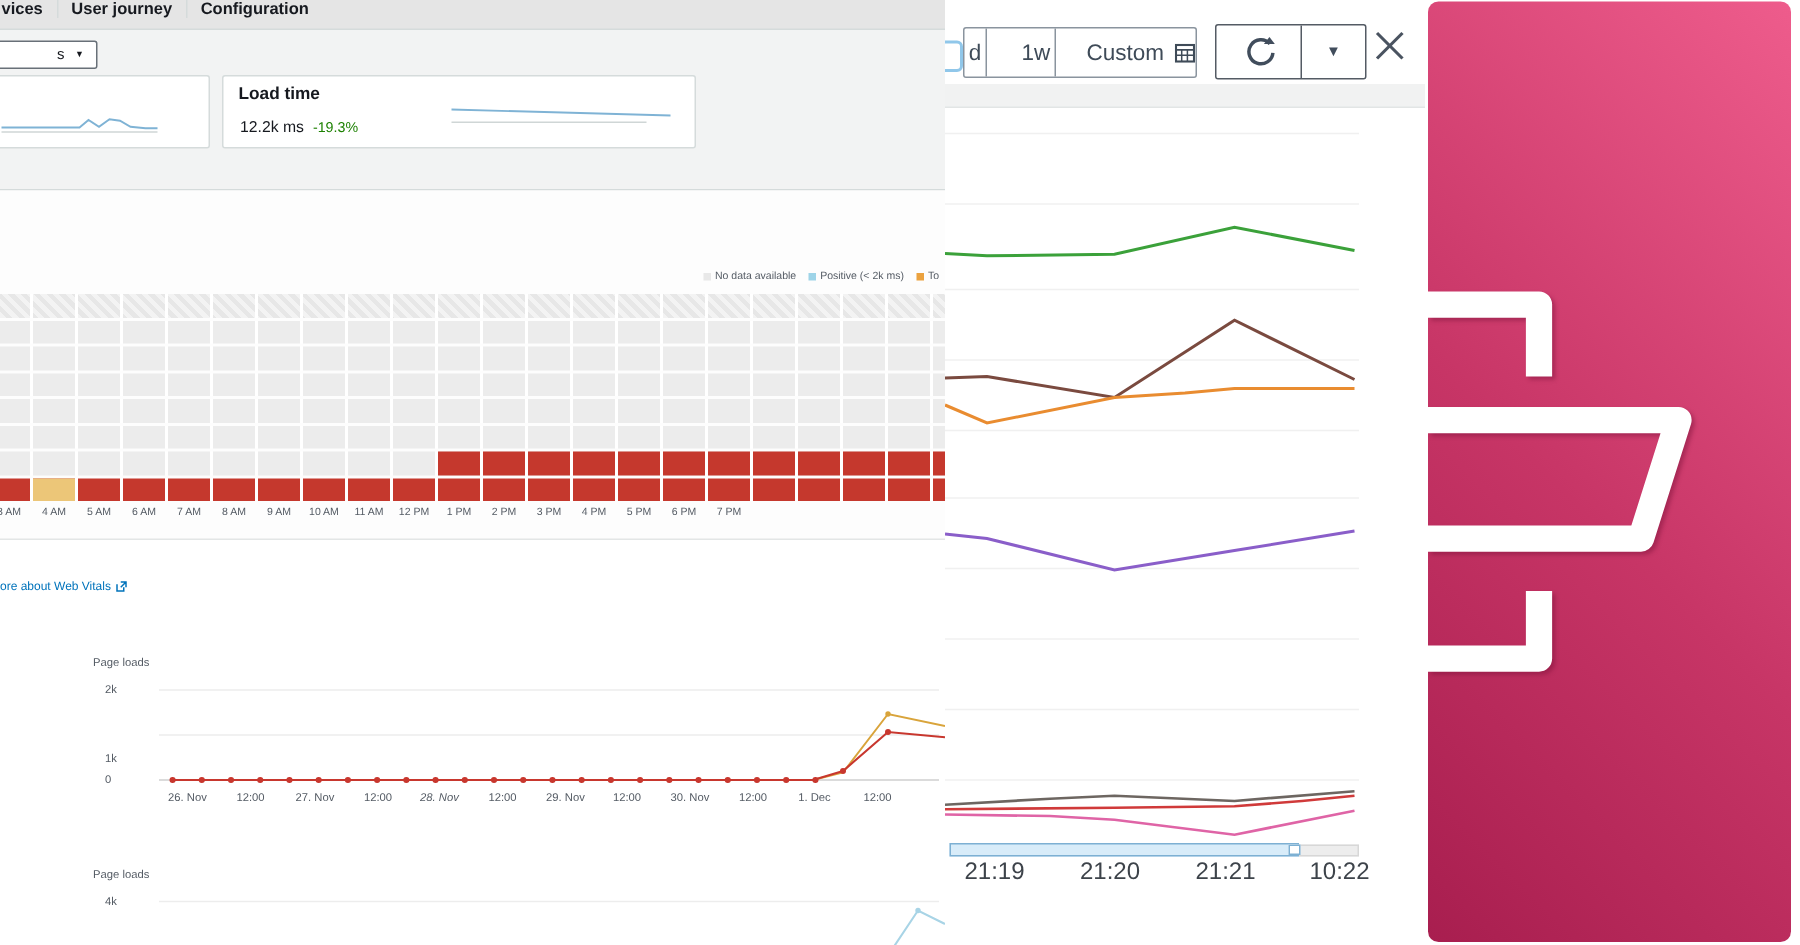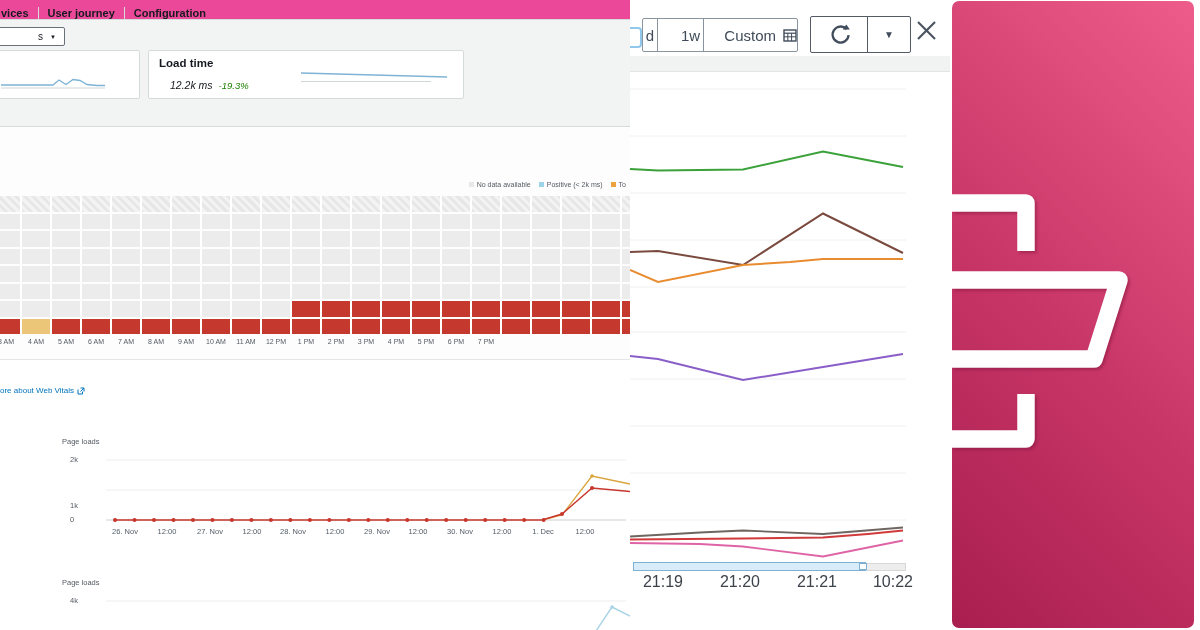--- a/index.html
+++ b/index.html
@@ -2,34 +2,34 @@
 <html><head>
 <meta charset="utf-8">
 <style>
   html,body{margin:0;padding:0;background:#fff;}
   .canvas{position:relative;width:1200px;height:630px;overflow:hidden;background:#ffffff;
           font-family:"Liberation Sans",sans-serif;color:#16191f;}
   .abs{position:absolute;}
 
   
   .left-panel{position:absolute;left:0;top:0;width:630px;height:630px;overflow:hidden;background:#fff;}
-  .tabbar{position:absolute;left:0;top:0;width:630px;height:19px;background:#ec4899;
-          border-bottom:1px solid #d5dbdb;display:flex;align-items:flex-end;}
+  .tabbar{position:absolute;left:0;top:0;width:630px;height:19px;background:#e5e5e5;
+          border-bottom:1px solid #d5dbdb;display:flex;align-items:flex-start;}
   .tab{font-size:11px;font-weight:bold;color:#16191f;padding:0 9px;white-space:nowrap;cursor:pointer;}
   .tab.first{padding-left:2px;margin-left:-1px;}
   .tabdiv{width:1px;height:12px;background:#d5dbdb;}
   .graybar{position:absolute;left:0;top:20px;width:630px;height:106px;background:#f2f3f3;}
   .dropdown{position:absolute;left:-32px;top:7px;width:97px;height:19px;background:#fff;
             border:1px solid #687078;border-radius:2px;display:flex;align-items:center;
             justify-content:flex-end;gap:7px;padding-right:8px;box-sizing:border-box;
             font-size:10px;color:#16191f;cursor:pointer;}
   .caret{font-size:6px;color:#16191f;}
   .card{position:absolute;top:30px;height:47px;background:#fff;border:1px solid #d5dbdb;border-radius:2px;}
   .card .ctitle{position:absolute;left:10px;top:6px;font-size:11.5px;font-weight:bold;color:#16191f;}
-  .card .cval{position:absolute;left:21px;top:28px;font-size:10.5px;color:#16191f;white-space:nowrap;font-style:italic;}
+  .card .cval{position:absolute;left:11px;top:28px;font-size:10.5px;color:#16191f;white-space:nowrap;}
   .delta{font-size:9.5px;color:#1d8102;margin-left:6px;}
   .divline{position:absolute;left:0;top:126px;width:630px;height:1px;background:#d5dbdb;}
 
   .heat-section{position:absolute;left:0;top:127px;width:630px;height:233px;background:#fdfdfd;
                 border-bottom:1px solid #e3e6e6;box-sizing:border-box;}
   .legend{position:absolute;right:4px;top:54px;display:flex;align-items:center;gap:8px;
           font-size:7px;color:#545b64;}
   .lgitem{display:flex;align-items:center;gap:3px;}
   .sq{width:5px;height:5px;display:inline-block;}
   .hrow{position:absolute;left:0;width:630px;height:15.5px;
@@ -195,21 +195,21 @@
       <polyline points="115,70 542,70 562,64 592,38 630,41.5" fill="none" stroke="#c8372e" stroke-width="1.4"></polyline>
       <line x1="115" y1="70" x2="561" y2="70" stroke="#c8372e" stroke-width="4" stroke-linecap="round" stroke-dasharray="0.1 19.38"></line>
       <circle cx="562" cy="64" r="2" fill="#c8372e"></circle>
       <circle cx="592" cy="38" r="2" fill="#c8372e"></circle>
       <circle cx="592" cy="26" r="1.8" fill="#d9a43b"></circle>
     </svg>
     <div class="xtick" style="left:104px;top:527px;">26. Nov</div>
     <div class="xtick" style="left:146px;top:527px;">12:00</div>
     <div class="xtick" style="left:189px;top:527px;">27. Nov</div>
     <div class="xtick" style="left:231px;top:527px;">12:00</div>
-    <div class="xtick" style="left:272px;top:527px;">28. Nov</div>
+    <div class="xtick" style="left:272px;top:527px;font-style:italic;">28. Nov</div>
     <div class="xtick" style="left:314px;top:527px;">12:00</div>
     <div class="xtick" style="left:356px;top:527px;">29. Nov</div>
     <div class="xtick" style="left:397px;top:527px;">12:00</div>
     <div class="xtick" style="left:439px;top:527px;">30. Nov</div>
     <div class="xtick" style="left:481px;top:527px;">12:00</div>
     <div class="xtick" style="left:522px;top:527px;">1. Dec</div>
     <div class="xtick" style="left:564px;top:527px;">12:00</div>
 
     <div class="ctitle2" style="top:578px;">Page loads</div>
     <div class="ytick" style="top:596px;">4k</div>

